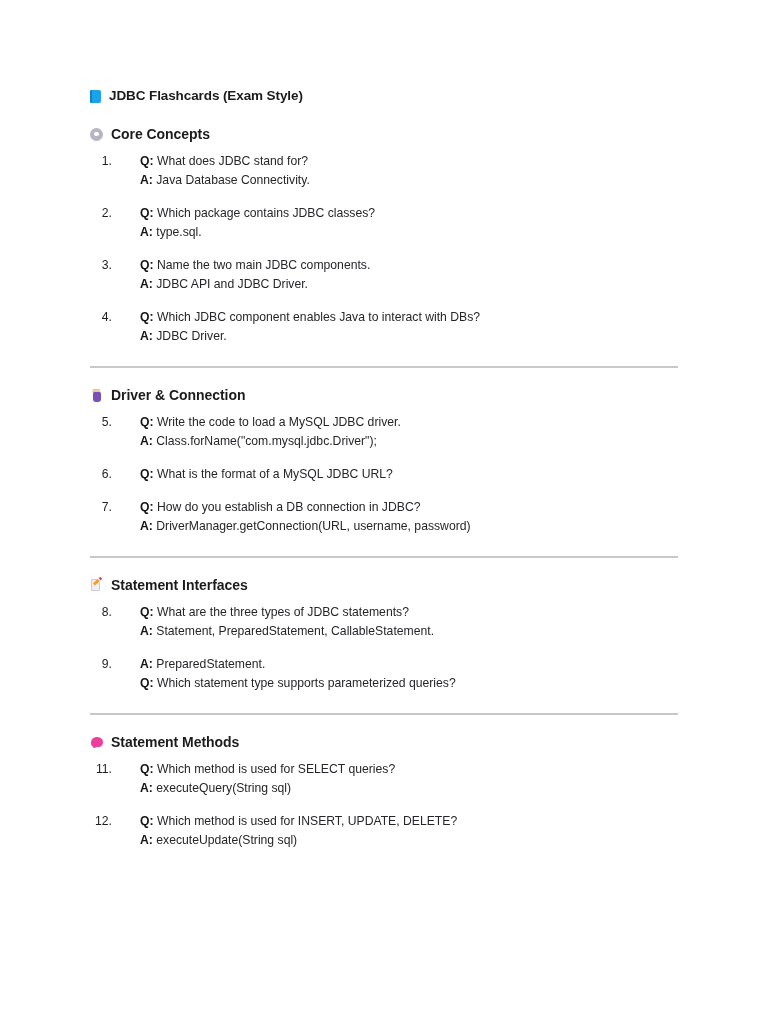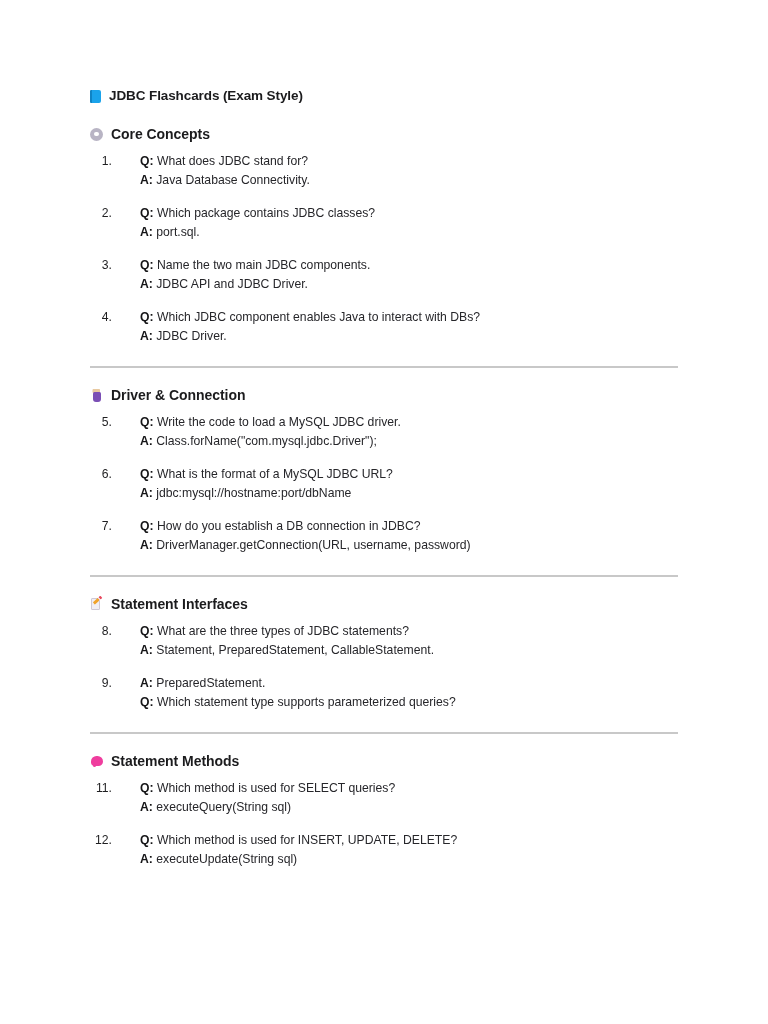--- a/index.html
+++ b/index.html
@@ -245,21 +245,21 @@
             <span class="card-num">1.</span>
             <div class="card-body">
               <div class="qa-line"><span class="qa-label">Q:</span> <span>What does JDBC stand for?</span></div>
               <div class="qa-line"><span class="qa-label">A:</span> <span>Java Database Connectivity.</span></div>
             </div>
           </li>
           <li class="card">
             <span class="card-num">2.</span>
             <div class="card-body">
               <div class="qa-line"><span class="qa-label">Q:</span> <span>Which package contains JDBC classes?</span></div>
-              <div class="qa-line"><span class="qa-label">A:</span> <span>port.sql.</span></div>
+              <div class="qa-line"><span class="qa-label">A:</span> <span>type.sql.</span></div>
             </div>
           </li>
           <li class="card">
             <span class="card-num">3.</span>
             <div class="card-body">
               <div class="qa-line"><span class="qa-label">Q:</span> <span>Name the two main JDBC components.</span></div>
               <div class="qa-line"><span class="qa-label">A:</span> <span>JDBC API and JDBC Driver.</span></div>
             </div>
           </li>
           <li class="card">
@@ -282,21 +282,20 @@
             <span class="card-num">5.</span>
             <div class="card-body">
               <div class="qa-line"><span class="qa-label">Q:</span> <span>Write the code to load a MySQL JDBC driver.</span></div>
               <div class="qa-line"><span class="qa-label">A:</span> <span>Class.forName("com.mysql.jdbc.Driver");</span></div>
             </div>
           </li>
           <li class="card">
             <span class="card-num">6.</span>
             <div class="card-body">
               <div class="qa-line"><span class="qa-label">Q:</span> <span>What is the format of a MySQL JDBC URL?</span></div>
-              <div class="qa-line"><span class="qa-label">A:</span> <span>jdbc:mysql://hostname:port/dbName</span></div>
             </div>
           </li>
           <li class="card">
             <span class="card-num">7.</span>
             <div class="card-body">
               <div class="qa-line"><span class="qa-label">Q:</span> <span>How do you establish a DB connection in JDBC?</span></div>
               <div class="qa-line"><span class="qa-label">A:</span> <span>DriverManager.getConnection(URL, username, password)</span></div>
             </div>
           </li>
         </ol>

